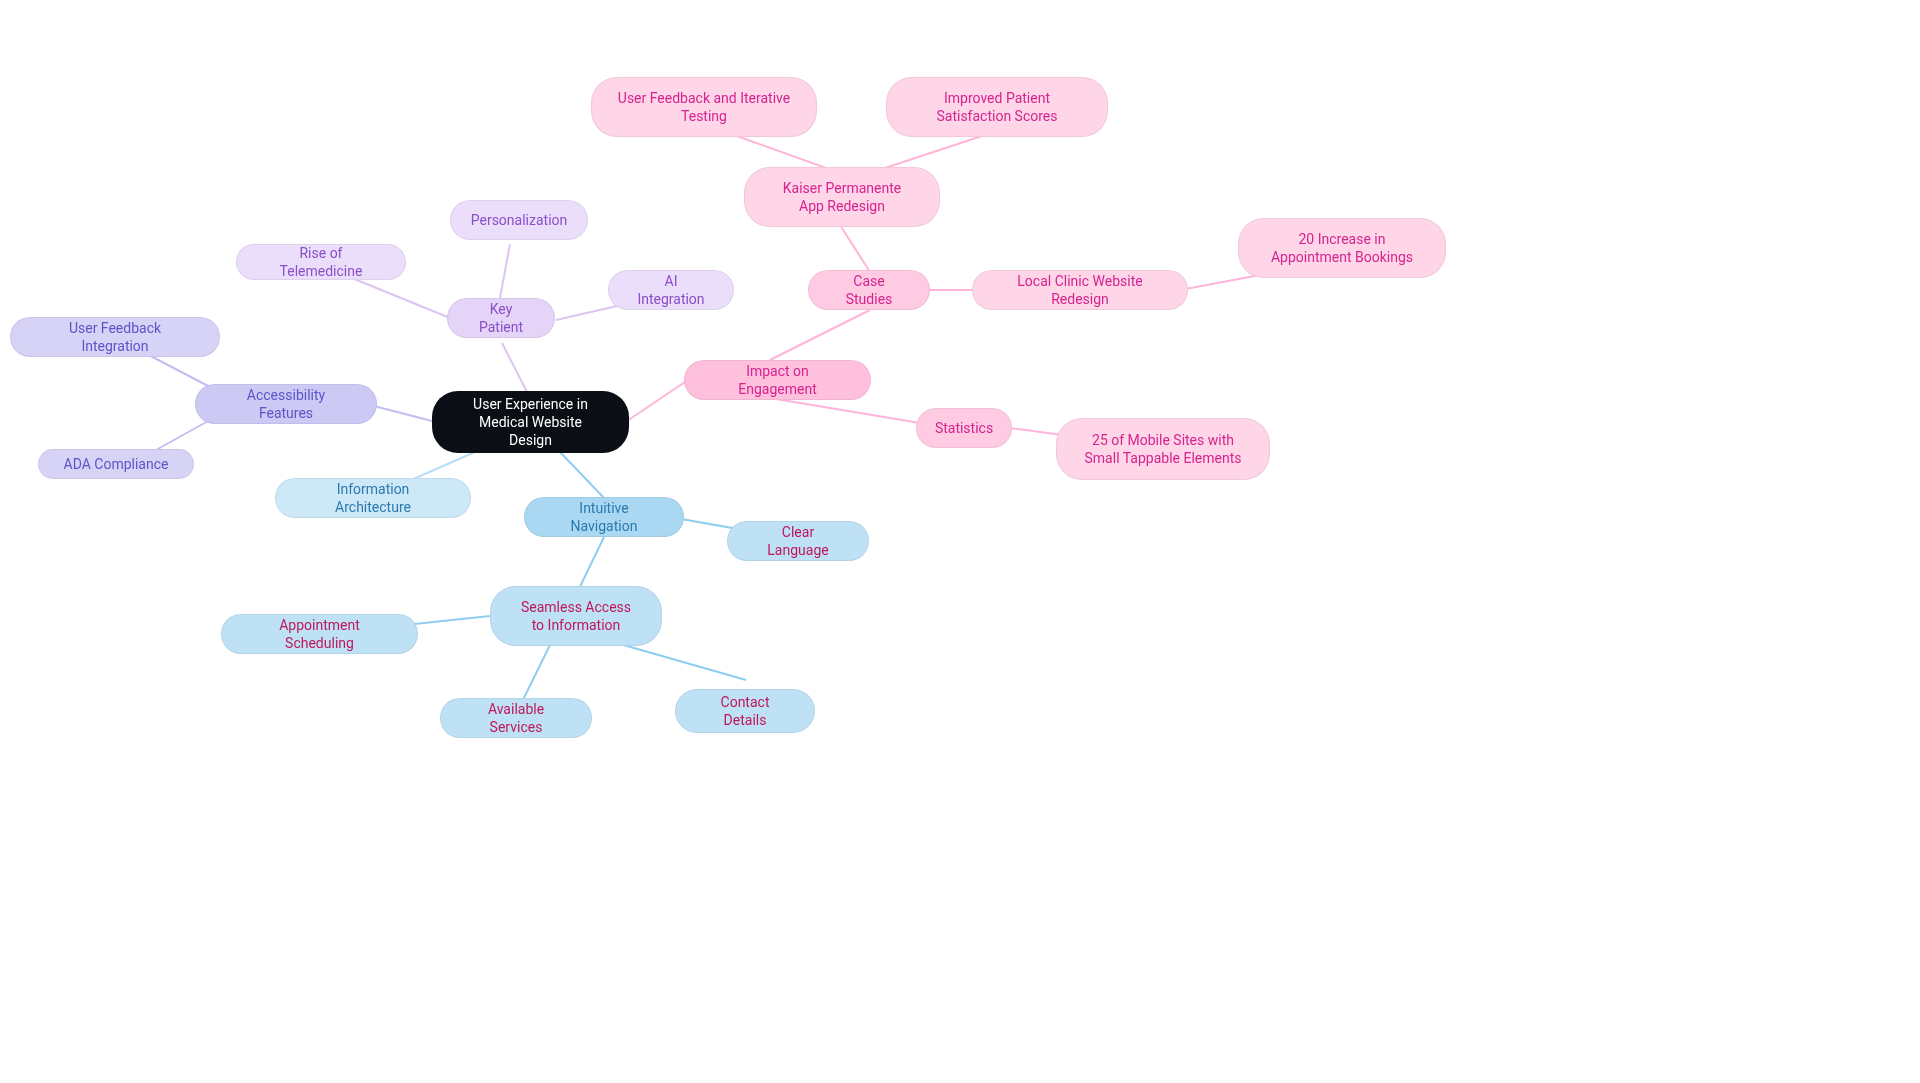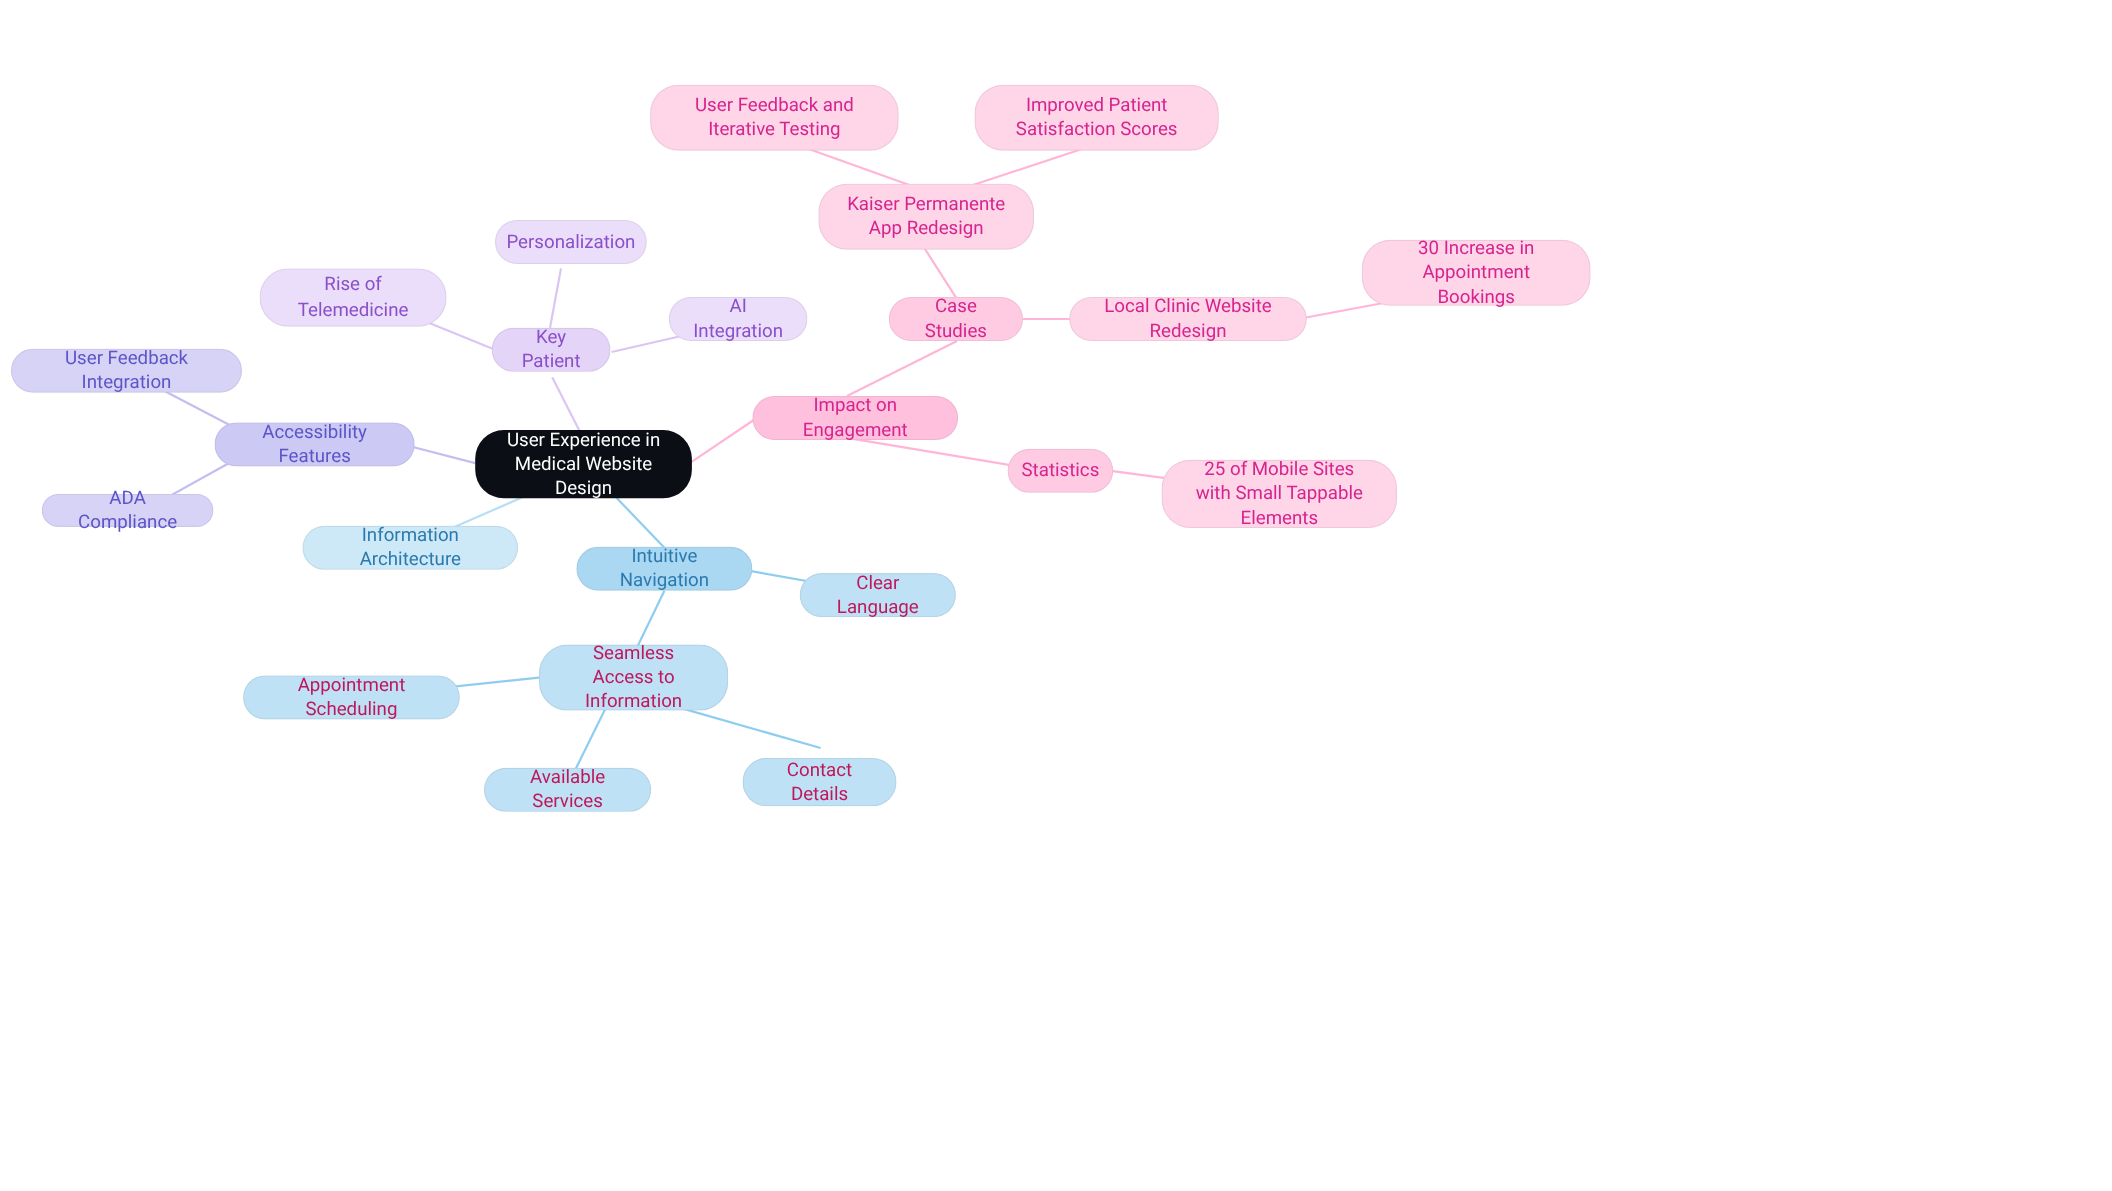--- a/index.html
+++ b/index.html
@@ -8,21 +8,21 @@
     height: 1083px;
     background: #ffffff;
     font-family: -apple-system, BlinkMacSystemFont, "Segoe UI", Roboto, sans-serif;
     position: relative;
     overflow: hidden;
   }
   .node {
     position: absolute;
     padding: 14px 24px;
     border-radius: 26px;
-    font-size: 17px;
+    font-size: 14px;
     text-align: center;
     display: flex;
     align-items: center;
     justify-content: center;
     line-height: 1.3;
     border: 1px solid rgba(0,0,0,0.06);
   }
   .root {
     background: #0b0e14;
     color: #fff;
@@ -94,30 +94,30 @@
 <div class="node pink-3" style="left:972px;top:270px;width:216px;height:40px;">
   <span>Local Clinic Website Redesign</span>
 </div>
 <div class="node pink-3" style="left:591px;top:77px;width:226px;height:60px;">
   <span>User Feedback and Iterative Testing</span>
 </div>
 <div class="node pink-3" style="left:886px;top:77px;width:222px;height:60px;">
   <span>Improved Patient Satisfaction Scores</span>
 </div>
 <div class="node pink-3" style="left:1238px;top:218px;width:208px;height:60px;">
-  <span>30 Increase in Appointment Bookings</span>
+  <span>20 Increase in Appointment Bookings</span>
 </div>
 <div class="node pink-3" style="left:1056px;top:418px;width:214px;height:62px;">
   <span>25 of Mobile Sites with Small Tappable Elements</span>
 </div>
 
 <div class="node purple-1" style="left:447px;top:298px;width:108px;height:40px;">
   <span>Key Patient</span>
 </div>
-<div class="node purple-2" style="left:236px;top:244px;width:170px;height:53px;">
+<div class="node purple-2" style="left:236px;top:244px;width:170px;height:36px;">
   <span>Rise of Telemedicine</span>
 </div>
 <div class="node purple-2" style="left:450px;top:200px;width:138px;height:40px;text-align:right;">
   <span>Personalization</span>
 </div>
 <div class="node purple-2" style="left:608px;top:270px;width:126px;height:40px;">
   <span>AI Integration</span>
 </div>
 
 <div class="node violet-1" style="left:195px;top:384px;width:182px;height:40px;">

